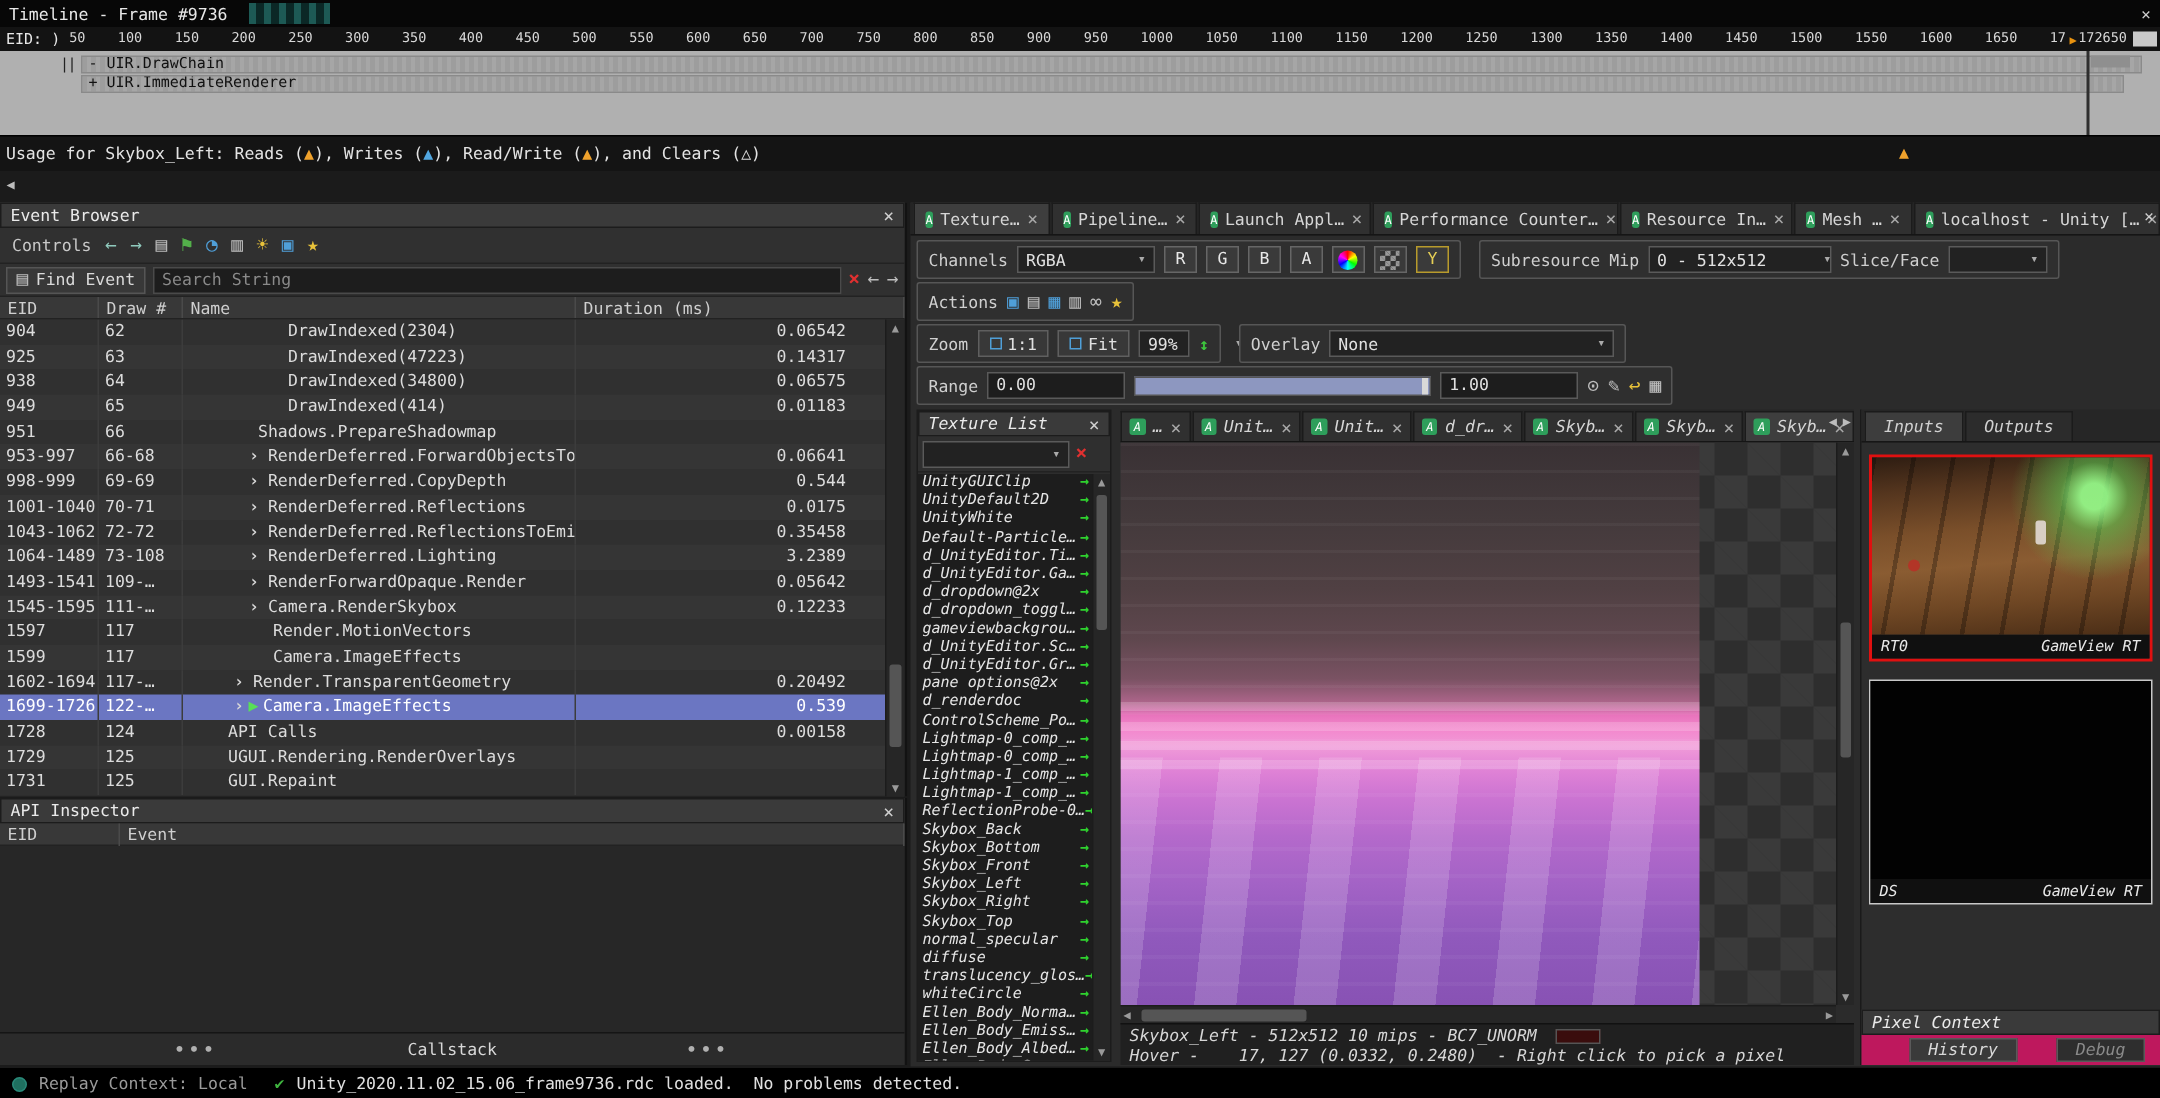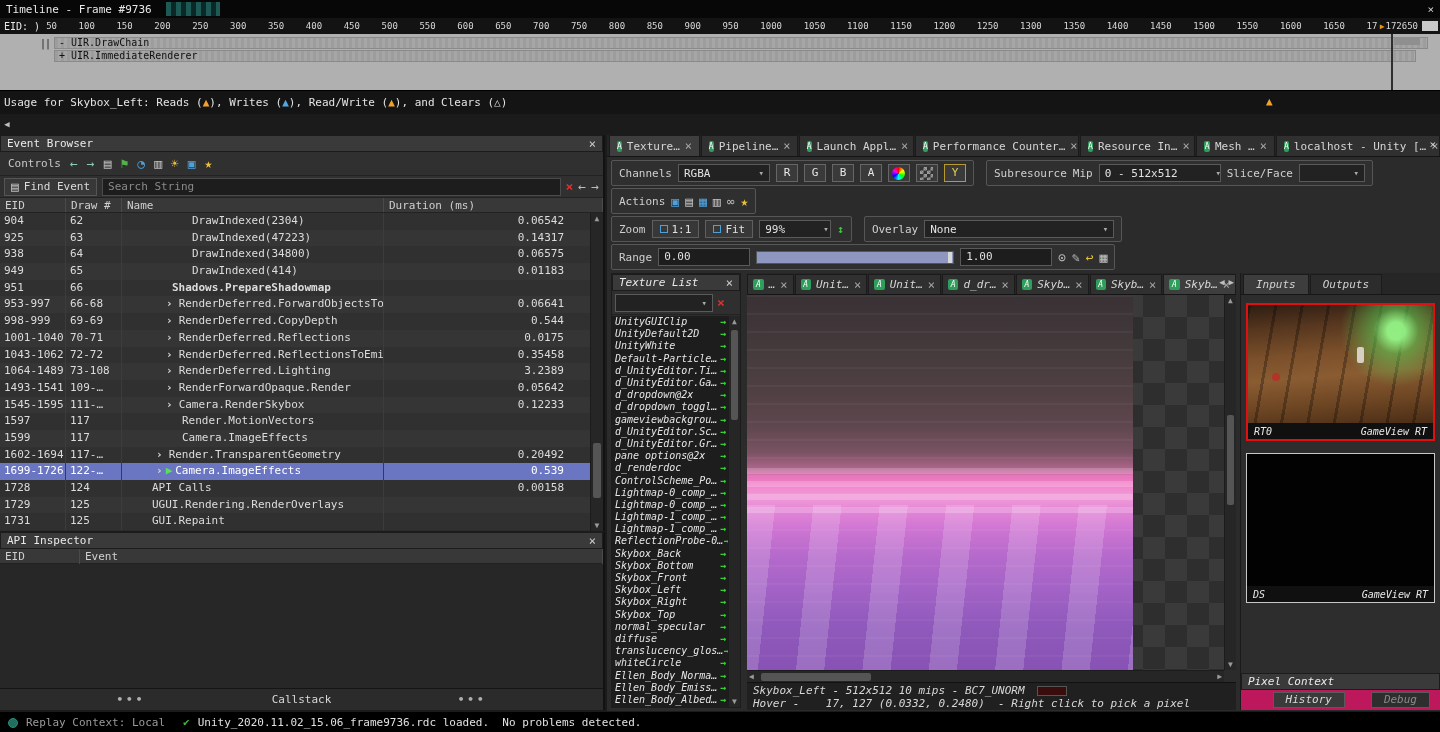--- a/index.html
+++ b/index.html
@@ -305,21 +305,21 @@
           <div class="eb-row">
             <div class="c-eid">949</div>
             <div class="c-draw">65</div>
             <div class="c-name" style="padding-left: 64px;"><span class="row-arrow"></span><span class="row-flag"></span><span>DrawIndexed(414)</span></div>
             <div class="c-dur">0.01183</div>
           </div>
 
           <div class="eb-row">
             <div class="c-eid">951</div>
             <div class="c-draw">66</div>
-            <div class="c-name" style="padding-left: 44px; font-weight: bold;"><span class="row-arrow"></span><span class="row-flag"></span><span>Shadows.PrepareShadowmap</span></div>
+            <div class="c-name" style="padding-left: 44px;"><span class="row-arrow"></span><span class="row-flag"></span><span>Shadows.PrepareShadowmap</span></div>
             <div class="c-dur"></div>
           </div>
 
           <div class="eb-row">
             <div class="c-eid">953-997</div>
             <div class="c-draw">66-68</div>
             <div class="c-name" style="padding-left: 44px;"><span class="row-arrow">›</span><span class="row-flag"></span><span>RenderDeferred.ForwardObjectsToD…</span></div>
             <div class="c-dur">0.06641</div>
           </div>
 
@@ -537,21 +537,21 @@
         <div class="tv-group">
           <span class="tv-lbl">Zoom</span>
           <span class="tv-btn">
               <span class="fit-glyph"></span>
               <span>1:1</span>
             </span>
           <span class="tv-btn">
               <span class="fit-glyph"></span>
               <span>Fit</span>
             </span>
-          <span class="dd" style="width:72px">
+          <span class="dd" style="width:34px">
               <span>99%</span>
               <span class="caret">▾</span>
             </span>
           <span class="updown">↕</span>
         </div>
         <div class="tv-group">
           <span class="tv-lbl">Overlay</span>
           <span class="dd" style="width:190px">
               <span>None</span>
               <span class="caret">▾</span>

